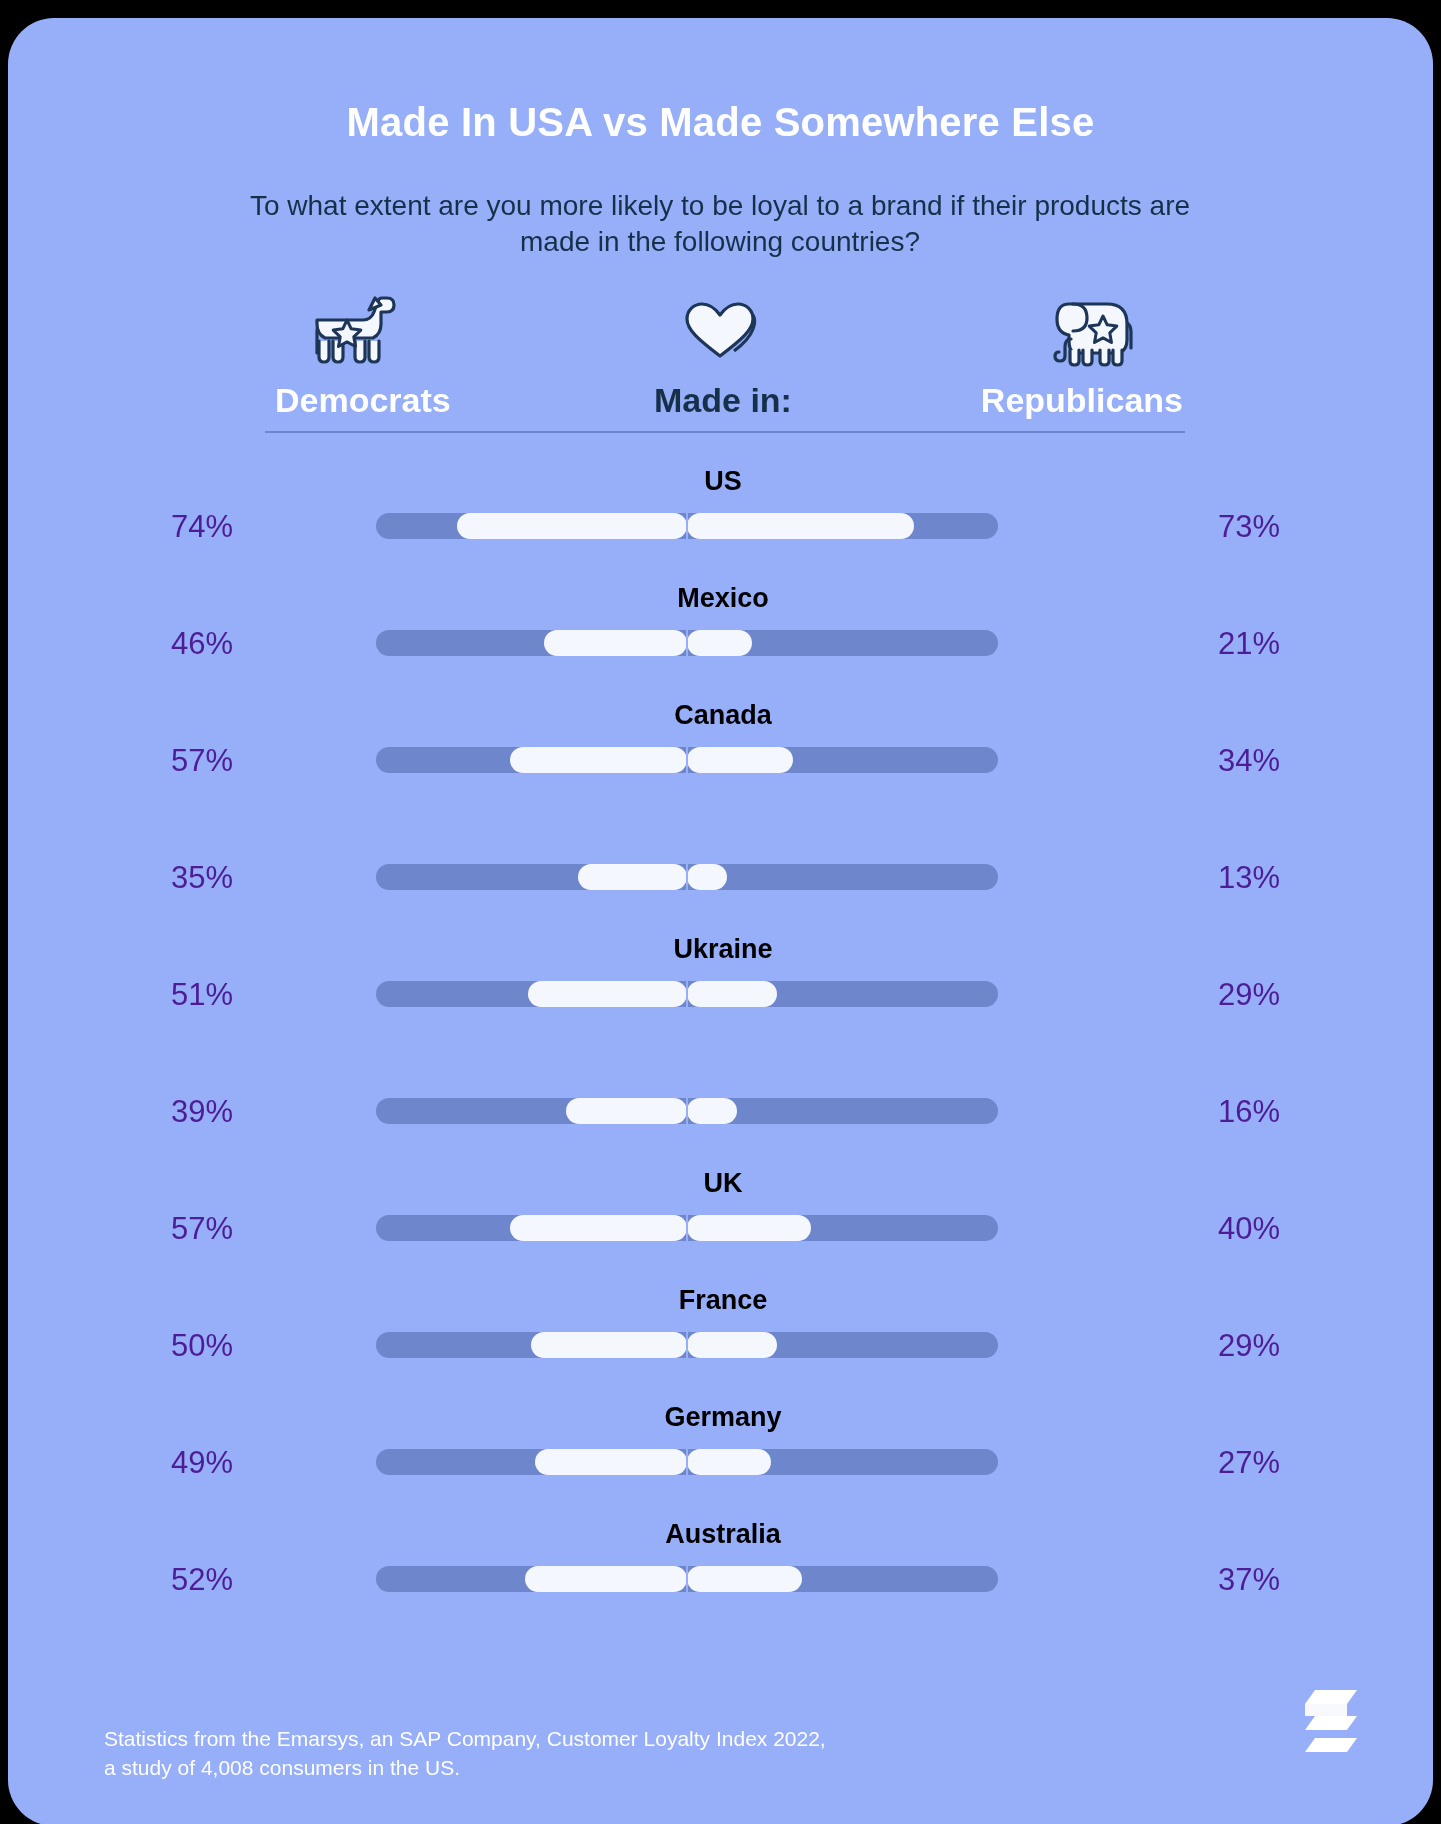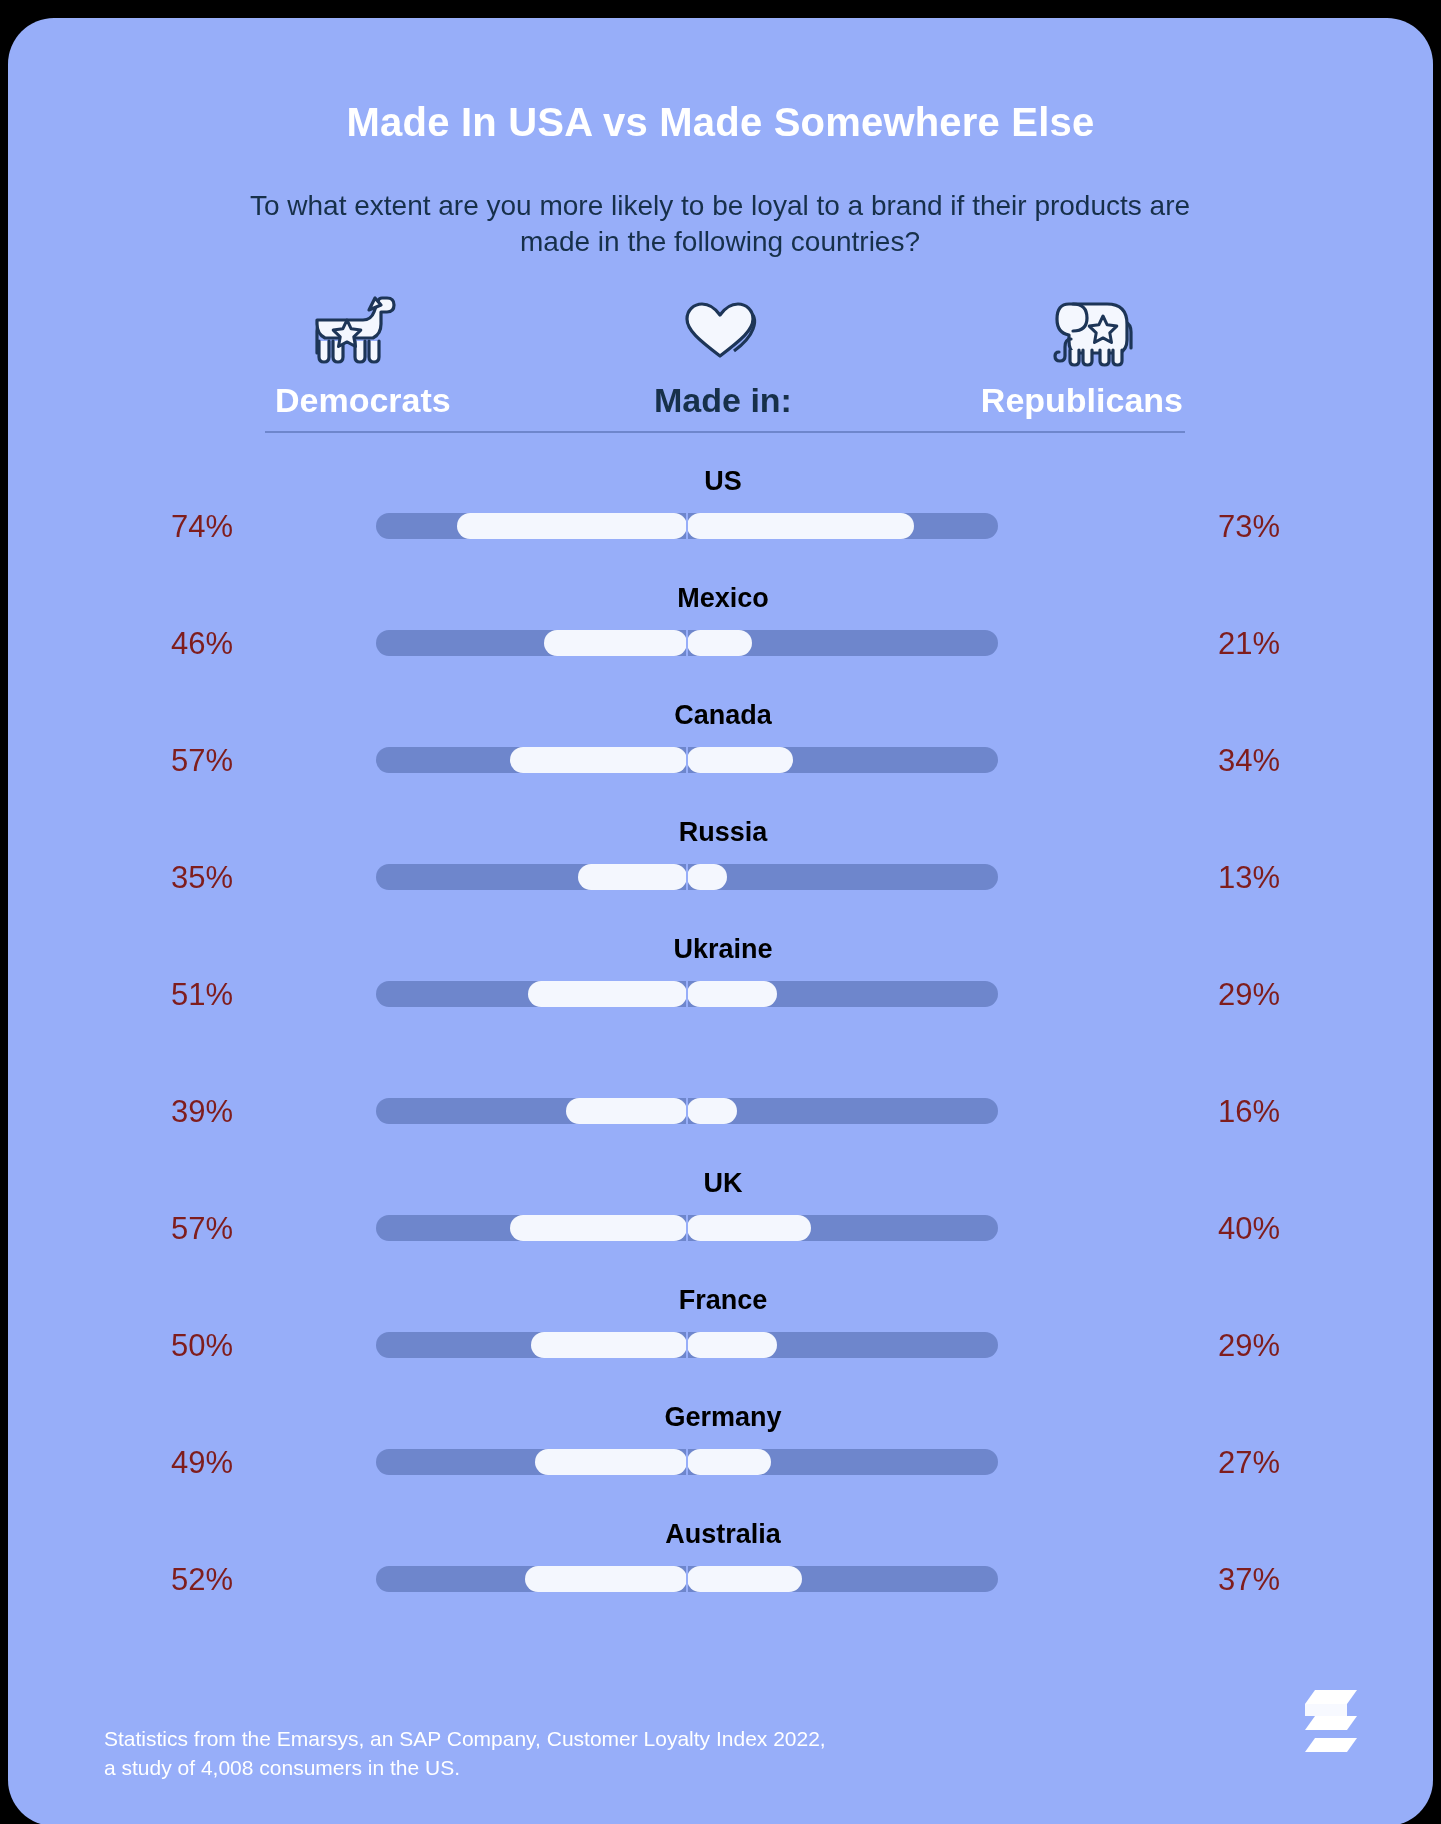--- a/index.html
+++ b/index.html
@@ -127,21 +127,21 @@
     width: 920px;
     text-align: center;
     color: #000000;
     font-size: 27px;
     font-weight: bold;
   }
   .pct {
     position: absolute;
     top: 51px;
     font-size: 31px;
-    color: #7f1d1d;
+    color: #4c1d95;
     font-weight: 400;
     width: 115px;
   }
   .pct-left {
     left: -145px;
     text-align: right;
   }
   .pct-right {
     right: -150px;
     text-align: left;
@@ -304,21 +304,20 @@
             <div class="fill l" style="width:177px"></div>
           </div>
           <div class="bar-half right">
             <div class="fill r" style="width:106px"></div>
           </div>
           <div class="center-tick"></div>
         </div>
         <div class="pct pct-right">34%</div>
       </div>
       <div class="row">
-        <div class="country">Russia</div>
         <div class="pct pct-left">35%</div>
         <div class="bar-track">
           <div class="bar-half left">
             <div class="fill l" style="width:109px"></div>
           </div>
           <div class="bar-half right">
             <div class="fill r" style="width:40px"></div>
           </div>
           <div class="center-tick"></div>
         </div>

